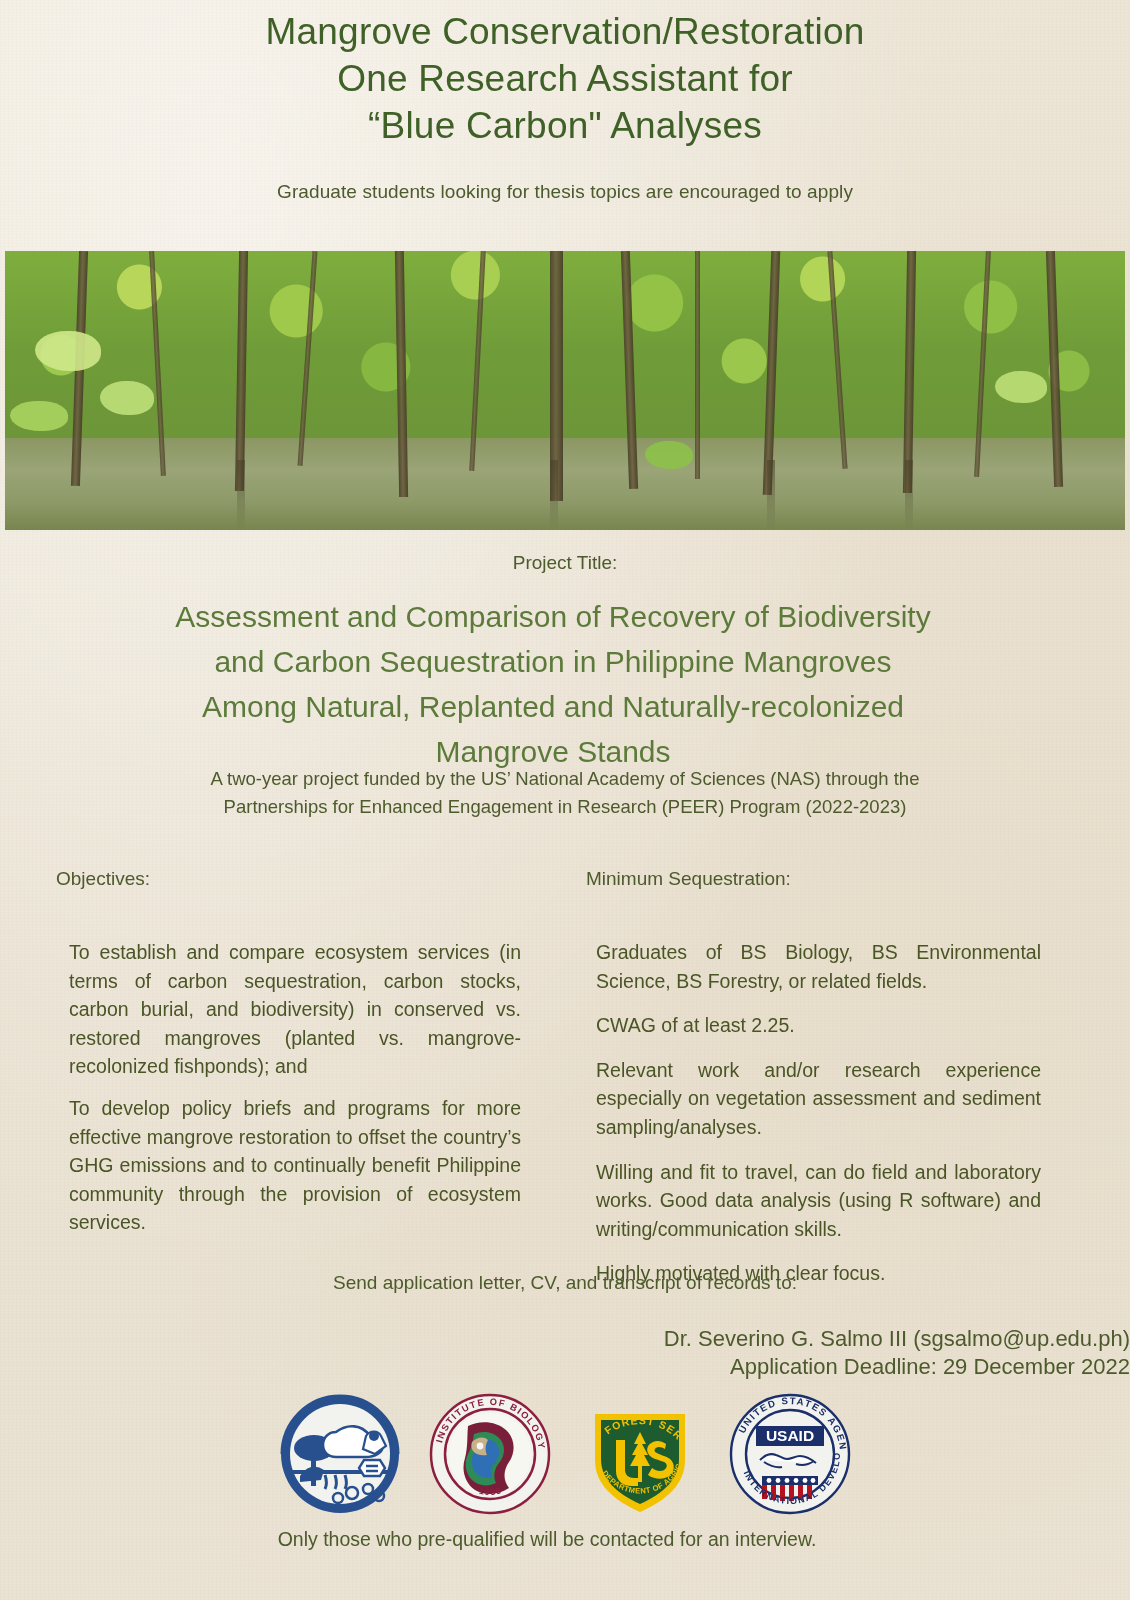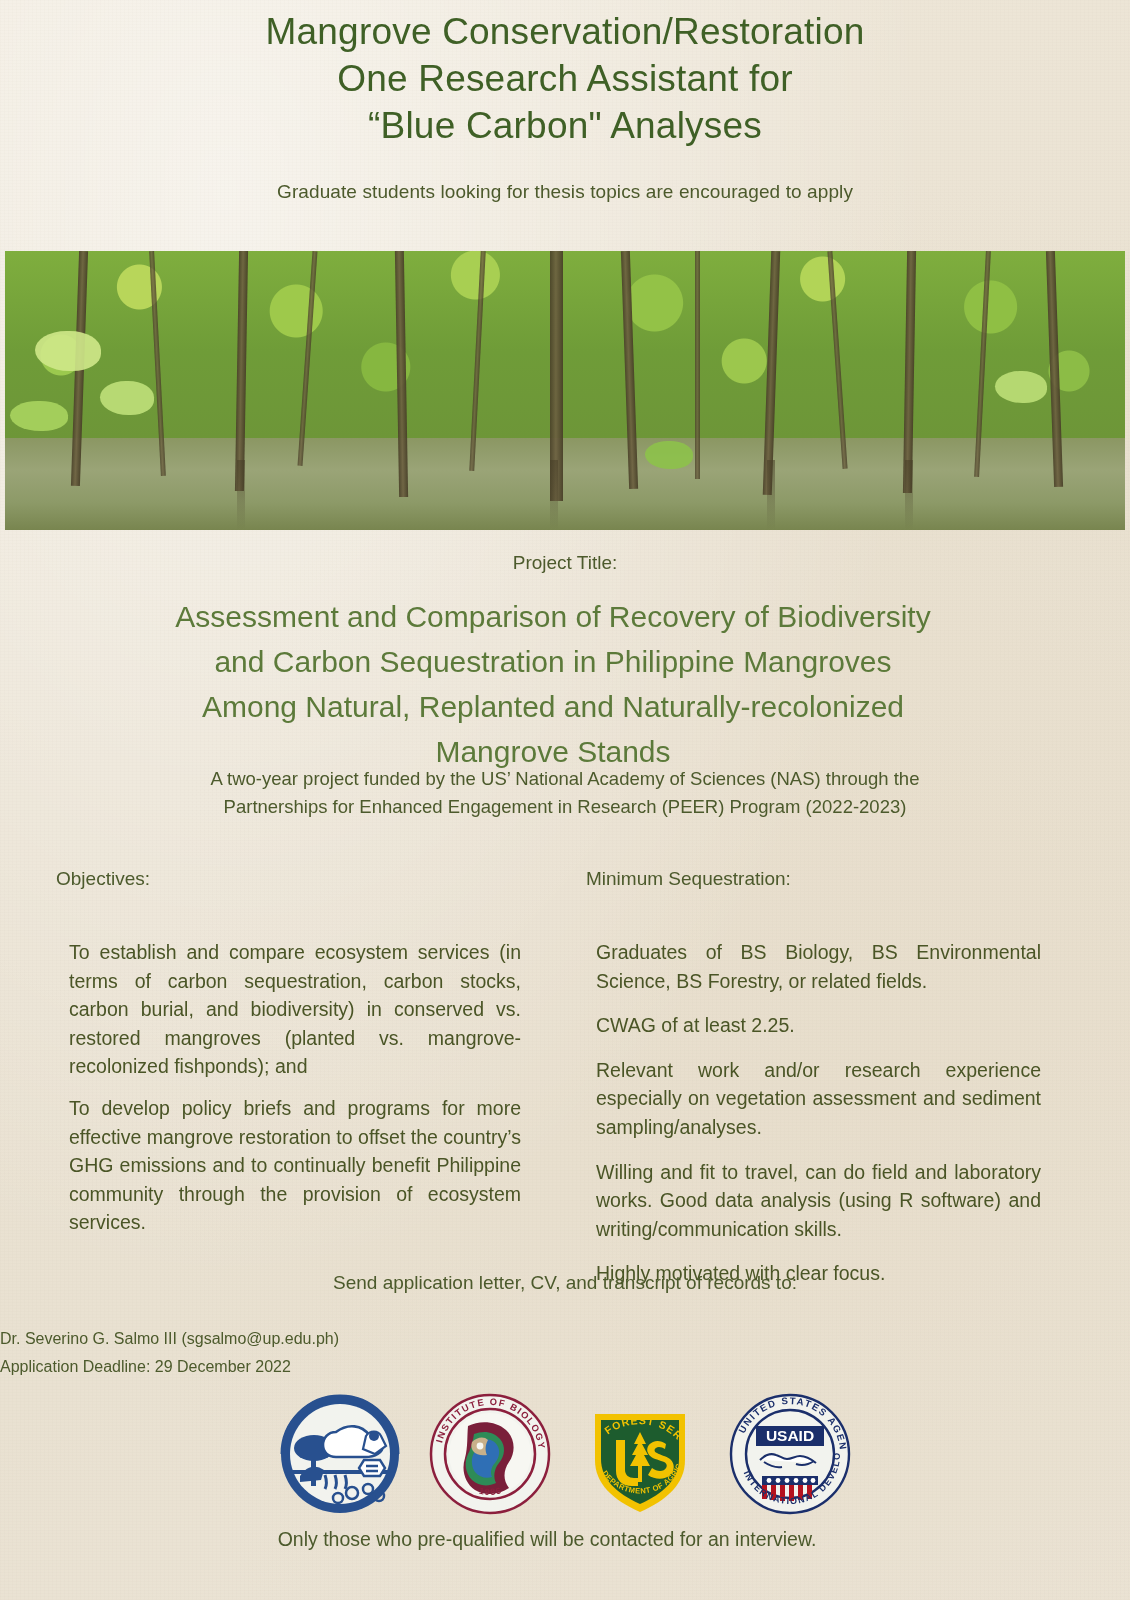--- a/index.html
+++ b/index.html
@@ -178,22 +178,22 @@
     top: 1272px;
     width: 1130px;
     text-align: center;
     font-size: 19px;
     color: #4c5a2c;
   }
   .contact {
     position: absolute;
     top: 1325px;
     width: 1130px;
-    text-align: left;
-    font-size: 16px;
+    text-align: right;
+    font-size: 22px;
     line-height: 28px;
     color: #4c5a2c;
   }
 
   
   .logos {
     position: absolute;
     top: 1392px;
     left: 0;
     width: 1130px;

